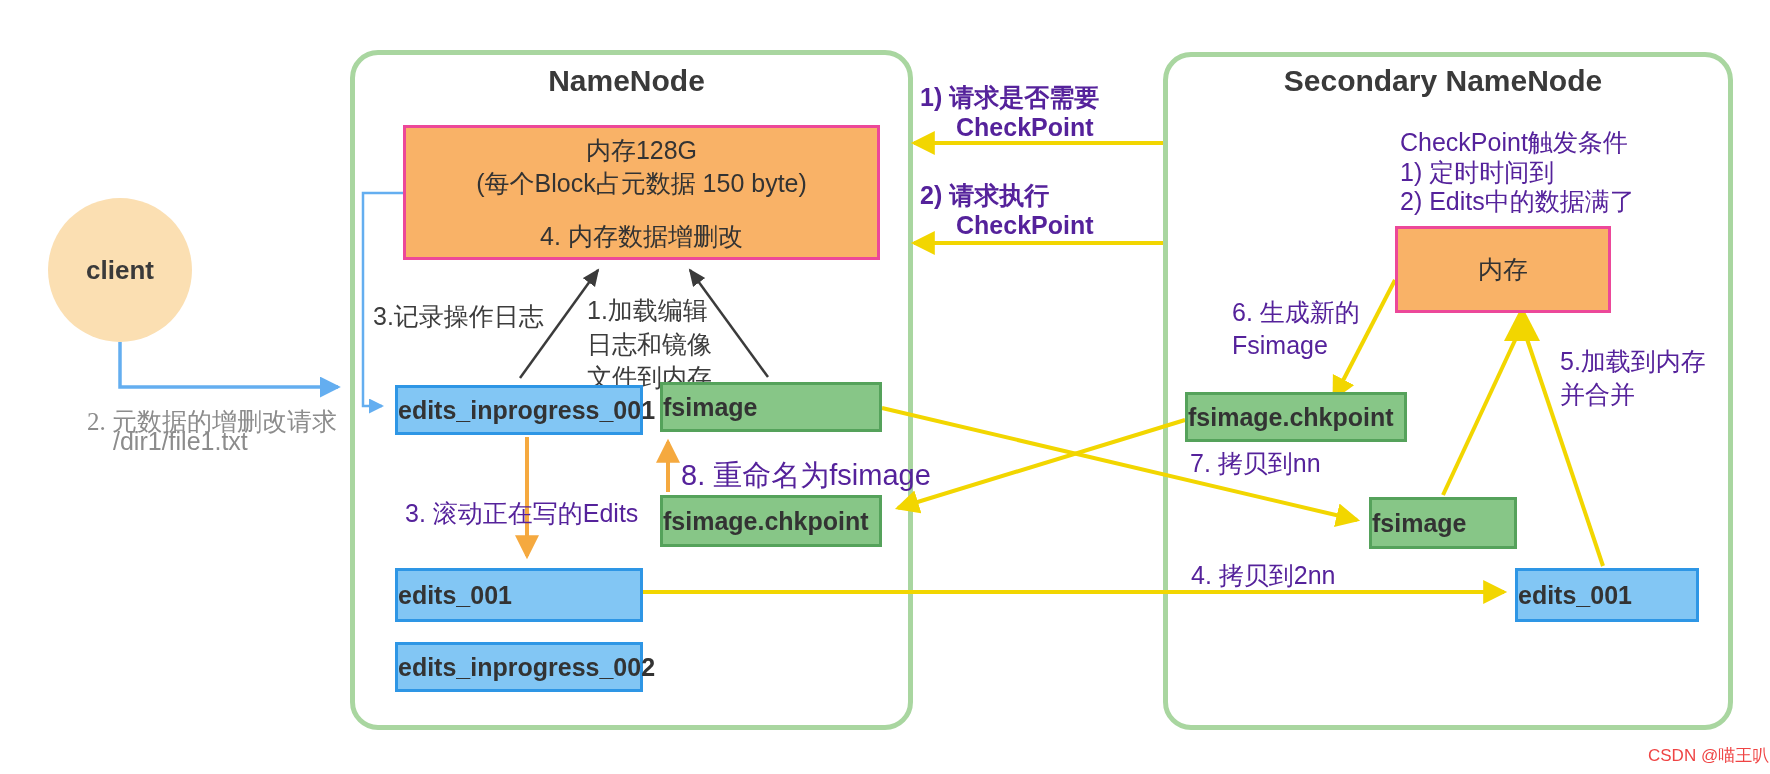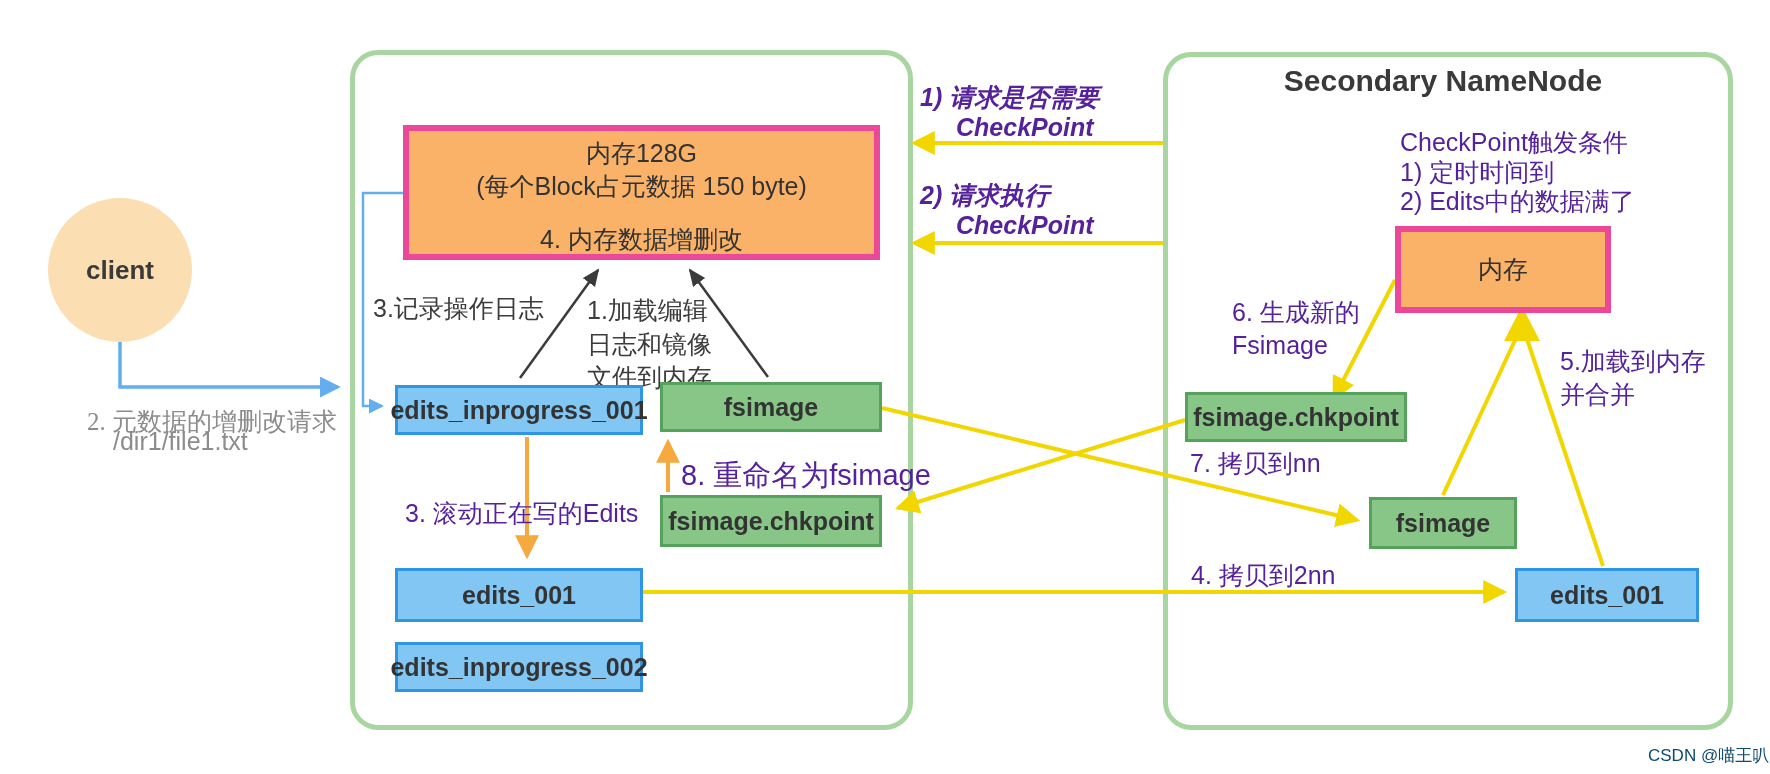--- a/index.html
+++ b/index.html
@@ -7,39 +7,39 @@
     position:relative;width:1770px;height:774px;background:#ffffff;overflow:hidden;
     font-family:"Liberation Sans","DejaVu Sans",sans-serif;color:#3c3c3c;
   }
   .container{
     position:absolute;background:#ffffff;border:5px solid #a9d6a0;border-radius:28px;
   }
   .big-title{
     position:absolute;text-align:center;font-size:30px;font-weight:600;color:#3a3a3a;
   }
   .box{
-    position:absolute;display:flex;align-items:center;justify-content:center;
+    position:absolute;display:flex;align-items:center;justify-content:flex-start;
     font-size:25px;font-weight:600;color:#333333;text-align:center;box-sizing:border-box;
   }
   .box.blue{background:#82c6f4;border:3px solid #2e96e5;}
   .box.green{background:#87c687;border:3px solid #55a25b;}
   .membox{
-    position:absolute;background:#f9b267;border:6px solid #ec4899;box-sizing:border-box;
+    position:absolute;background:#f9b267;border:3px solid #ec4899;box-sizing:border-box;
     text-align:center;font-size:25px;color:#333333;
   }
   .client-circle{
     position:absolute;left:48px;top:198px;width:144px;height:144px;border-radius:50%;
     background:#fbdfb2;display:flex;align-items:center;justify-content:center;
     font-size:26px;font-weight:700;color:#3a3a3a;
   }
   .note{position:absolute;font-size:25px;color:#3c3c3c;line-height:1.34;white-space:nowrap;}
   .purple{position:absolute;font-size:25px;color:#55229b;line-height:1.22;white-space:nowrap;}
-  .purple.bold{font-weight:700;font-style:italic;}
+  .purple.bold{font-weight:700;}
   .gray{position:absolute;font-size:25px;color:#8c8c8c;line-height:1.15;white-space:nowrap;}
-  .watermark{position:absolute;left:1648px;top:744px;font-size:17px;color:#0c4a6e;white-space:nowrap;}
+  .watermark{position:absolute;left:1648px;top:744px;font-size:17px;color:#ef4444;white-space:nowrap;}
   svg.wires{position:absolute;left:0;top:0;pointer-events:none;}
 </style>
 </head>
 <body>
 
 <div class="canvas">
 
   <div class="container" style="left:350px;top:50px;width:553px;height:670px;"></div>
   <div class="container" style="left:1163px;top:52px;width:560px;height:668px;"></div>
 
@@ -78,35 +78,36 @@
 
     <line x1="1185" y1="420" x2="898" y2="508" stroke="#f2d600" stroke-width="4" marker-end="url(#m-yellow)"></line>
 
     <line x1="1395" y1="280" x2="1334" y2="398" stroke="#f2d600" stroke-width="4" marker-end="url(#m-yellow)"></line>
 
     <line x1="1443" y1="495" x2="1517" y2="336" stroke="#f2d600" stroke-width="4"></line>
     <line x1="1603" y1="566" x2="1527" y2="339" stroke="#f2d600" stroke-width="4"></line>
     <polygon points="1522,306 1504,341 1540,341" fill="#f2d600"></polygon>
   </svg>
 
+  <div class="big-title" style="left:350px;top:64px;width:553px;">NameNode</div>
   <div class="big-title" style="left:1163px;top:64px;width:560px;">Secondary NameNode</div>
 
   <div class="client-circle">
     <span>client</span>
   </div>
   <div class="gray" style="left:87px;top:408px;font-family:Liberation Serif, serif;">2. 元数据的增删改请求</div>
   <div class="gray" style="left:113px;top:427px;">/dir1/file1.txt</div>
 
   <div class="membox" style="left:403px;top:125px;width:477px;height:135px;">
     <div style="margin-top:6px;">内存128G</div>
     <div>(每个Block占元数据 150 byte)</div>
     <div style="margin-top:20px;">4. 内存数据增删改</div>
   </div>
 
-  <div class="note" style="left:373px;top:292px;">
+  <div class="note" style="left:373px;top:300px;">
     <div>3.记录操作日志</div>
   </div>
   <div class="note" style="left:587px;top:294px;">
     <div>1.加载编辑</div>
     <div>日志和镜像</div>
     <div>文件到内存</div>
   </div>
 
   <div class="box blue" style="left:395px;top:385px;width:248px;height:50px;">
     <span>edits_inprogress_001</span>

